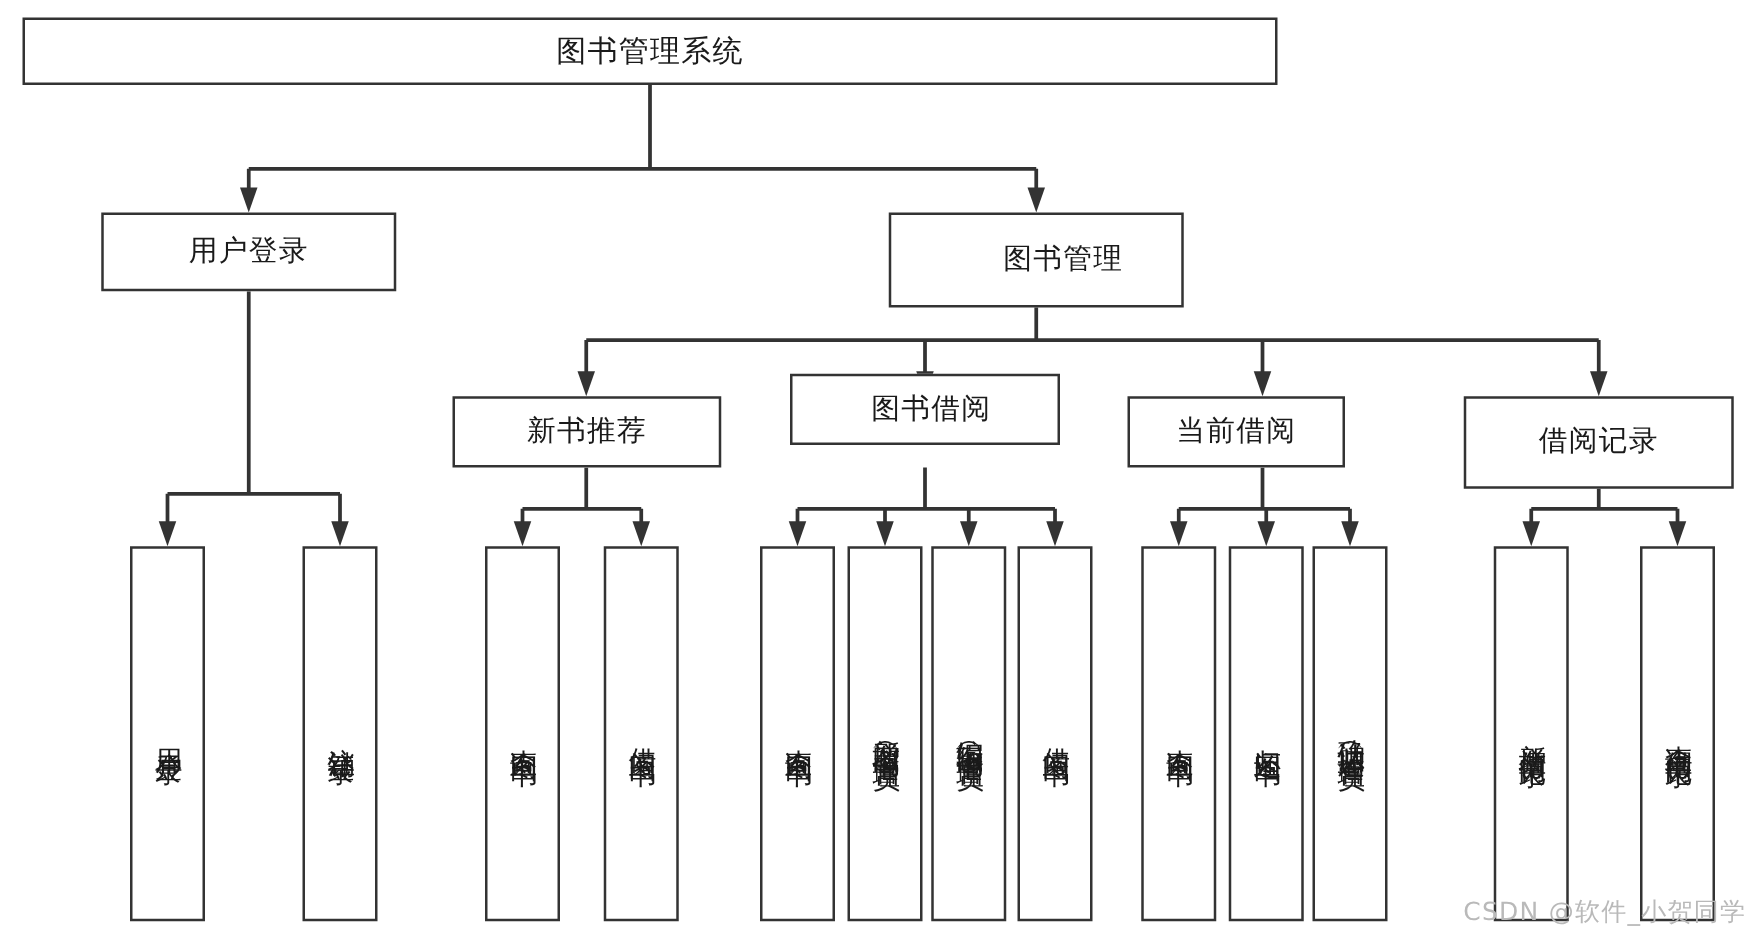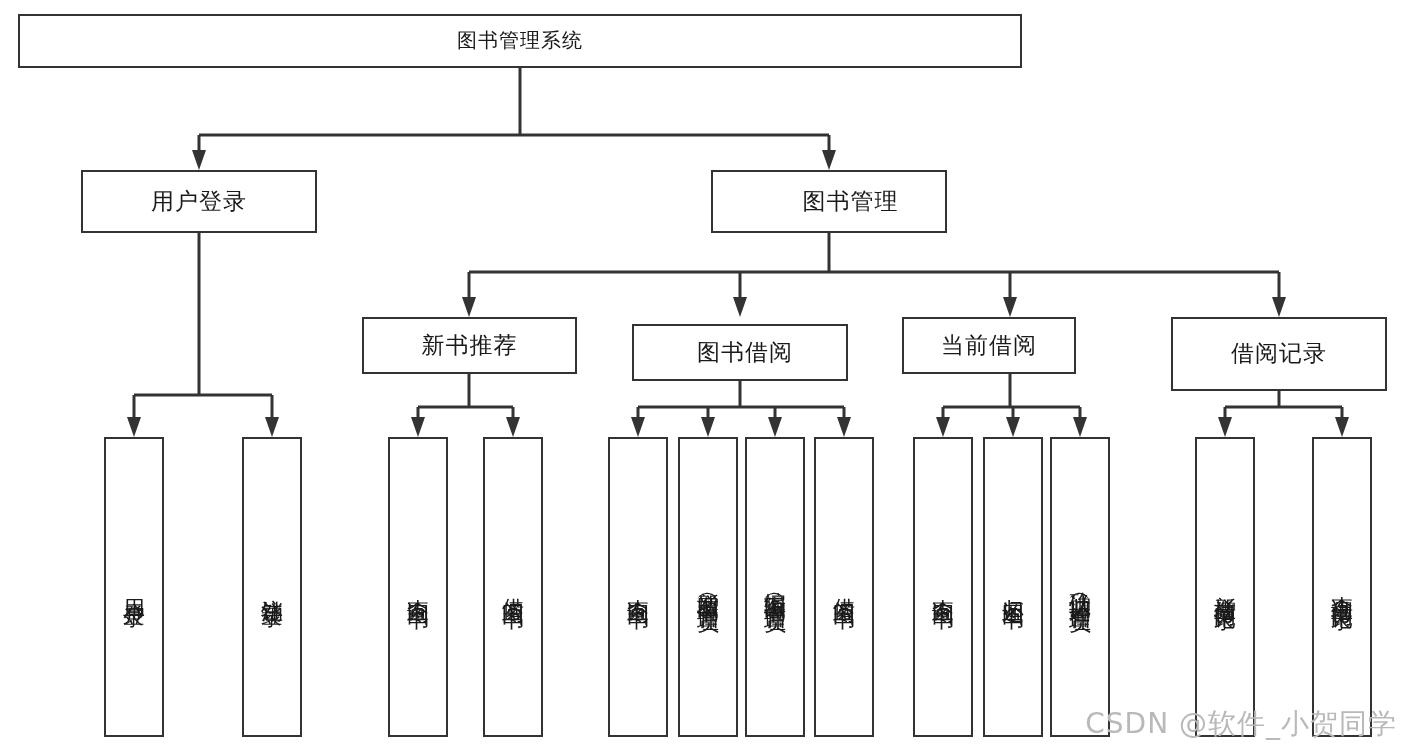--- a/index.html
+++ b/index.html
@@ -47,27 +47,27 @@
     writing-mode: horizontal-tb;
     font-size: 23px;
   }
   .node.vertical .label {
     writing-mode: vertical-rl;
     text-orientation: upright;
     font-size: 22px;
     letter-spacing: 3px;
     max-height: 100%;
   }
-  .node.root .label { font-size: 20px; }
+  .node.root .label { font-size: 24px; }
 
   #watermark {
     position: absolute;
     right: 8px;
     bottom: 4px;
-    font-size: 28px;
+    font-size: 20px;
     color: #b9b9b9;
     letter-spacing: 1px;
     z-index: 5;
     white-space: nowrap;
   }
 </style>
 </head>
 <body>
 
 <div id="canvas">
@@ -125,27 +125,27 @@
       <line x1="1342" y1="407" x2="1342" y2="419" stroke="#333333" stroke-width="3"></line>
       <polygon points="1335,417 1349,417 1342,437" fill="#333333"></polygon>
     </svg>
   <div id="node-layer">
       <div class="node horizontal root" style="left: 18px; top: 14px; width: 1004px; height: 54px; border-color: rgb(51, 51, 51); background: rgb(255, 255, 255);">
         <span class="label" style="color: rgb(26, 26, 26);">图书管理系统</span>
       </div>
       <div class="node horizontal level2" style="left: 81px; top: 170px; width: 236px; height: 63px; border-color: rgb(51, 51, 51); background: rgb(255, 255, 255);">
         <span class="label" style="color: rgb(26, 26, 26);">用户登录</span>
       </div>
-      <div class="node horizontal level2" style="left: 711px; top: 170px; width: 236px; height: 63px; border-color: rgb(51, 51, 51); background: rgb(255, 255, 255); padding-left: 43px;">
+      <div class="node horizontal level2" style="left: 711px; top: 170px; width: 236px; height: 76px; border-color: rgb(51, 51, 51); background: rgb(255, 255, 255); padding-left: 43px;">
         <span class="label" style="color: rgb(26, 26, 26);">图书管理</span>
       </div>
       <div class="node horizontal level3" style="left: 362px; top: 317px; width: 215px; height: 57px; border-color: rgb(51, 51, 51); background: rgb(255, 255, 255);">
         <span class="label" style="color: rgb(26, 26, 26);">新书推荐</span>
       </div>
-      <div class="node horizontal level3" style="left: 632px; top: 324px; width: 216px; height: 57px; border-color: rgb(51, 51, 51); background: rgb(255, 255, 255); padding-left: 10px;">
+      <div class="node horizontal level3" style="left: 632px; top: 299px; width: 216px; height: 57px; border-color: rgb(51, 51, 51); background: rgb(255, 255, 255); padding-left: 10px;">
         <span class="label" style="color: rgb(26, 26, 26);">图书借阅</span>
       </div>
       <div class="node horizontal level3" style="left: 902px; top: 317px; width: 174px; height: 57px; border-color: rgb(51, 51, 51); background: rgb(255, 255, 255);">
         <span class="label" style="color: rgb(26, 26, 26);">当前借阅</span>
       </div>
       <div class="node horizontal level3" style="left: 1171px; top: 317px; width: 216px; height: 74px; border-color: rgb(51, 51, 51); background: rgb(255, 255, 255);">
         <span class="label" style="color: rgb(26, 26, 26);">借阅记录</span>
       </div>
       <div class="node vertical leaf" style="left: 104px; top: 437px; width: 60px; height: 300px; border-color: rgb(51, 51, 51); background: rgb(255, 255, 255);">
         <span class="label" style="color: rgb(26, 26, 26);">用户登录</span>

